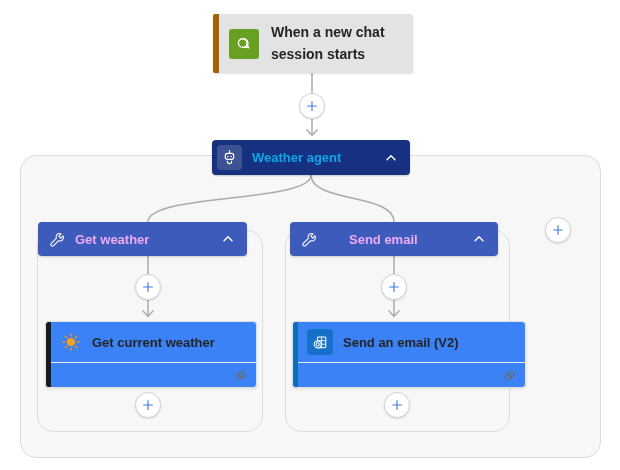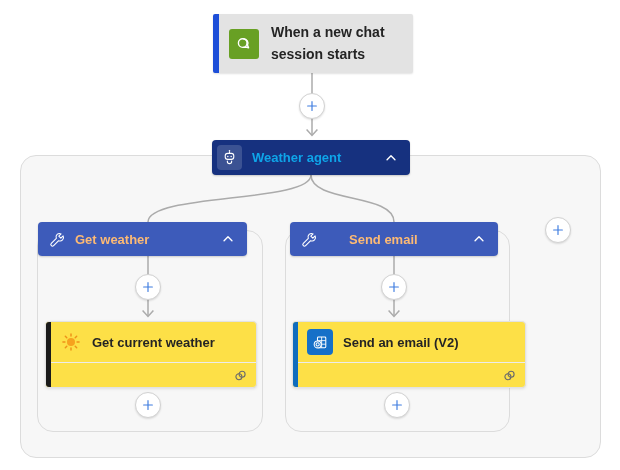--- a/index.html
+++ b/index.html
@@ -14,48 +14,48 @@
   }
   .scope.outer{left:20px;top:155px;width:581px;height:303px;}
   .scope.inner-left{left:37px;top:230px;width:226px;height:202px;}
   .scope.inner-right{left:285px;top:230px;width:225px;height:202px;}
   
   .wires{position:absolute;left:0;top:0;width:620px;height:470px;z-index:1;pointer-events:none;}
   .wires path{stroke:#ababab;stroke-width:1.5;fill:none;}
   
   .trigger{
     position:absolute;left:213px;top:14px;width:200px;height:59px;background:#e3e3e3;
-    border-left:6px solid #1d4ed8;border-radius:2px;display:flex;align-items:center;
+    border-left:6px solid #a16207;border-radius:2px;display:flex;align-items:center;
     box-sizing:border-box;z-index:2;box-shadow:0 1px 2px rgba(0,0,0,.12);cursor:pointer;
   }
   .trigger .chip{width:30px;height:30px;background:#68a024;border-radius:3px;margin:0 0 0 10px;
     display:flex;align-items:center;justify-content:center;flex:none;}
   .trigger .lbl{font-size:14px;font-weight:bold;line-height:1.55;margin-left:12px;width:136px;}
   
   .agent{
     position:absolute;left:212px;top:140px;width:198px;height:35px;background:#16317f;
     border-radius:4px;display:flex;align-items:center;box-sizing:border-box;padding:0 8px 0 5px;
     z-index:2;box-shadow:0 1px 2px rgba(0,0,0,.2);cursor:pointer;color:#0ea5e9;
   }
   .agent .chip{width:25px;height:25px;background:rgba(255,255,255,.16);border-radius:4px;
     display:flex;align-items:center;justify-content:center;flex:none;}
   .agent .lbl{font-size:13px;font-weight:bold;margin-left:10px;flex:1;}
   
   .branch{
     position:absolute;height:34px;background:#3d5bba;border-radius:4px;display:flex;
-    align-items:center;box-sizing:border-box;padding:0 8px 0 10px;z-index:2;color:#fdba74;
+    align-items:center;box-sizing:border-box;padding:0 8px 0 10px;z-index:2;color:#f0abfc;
     box-shadow:0 1px 2px rgba(0,0,0,.18);cursor:pointer;
   }
   .branch.left{left:38px;top:222px;width:209px;}
   .branch.right{left:290px;top:222px;width:208px;gap:22px;}
   .branch .lbl{font-size:13px;font-weight:bold;margin-left:10px;flex:1;}
   .chev{width:22px;height:22px;display:flex;align-items:center;justify-content:center;flex:none;cursor:pointer;}
   
   .card{
-    position:absolute;background:#fde047;border:1px solid #e2e2e2;border-radius:4px;
+    position:absolute;background:#3b82f6;border:1px solid #e2e2e2;border-radius:4px;
     box-sizing:border-box;z-index:2;box-shadow:0 1px 3px rgba(0,0,0,.10);cursor:pointer;overflow:hidden;
   }
   .card.left-card{left:45px;top:321px;width:212px;height:67px;}
   .card.right-card{left:292px;top:321px;width:234px;height:67px;}
   .card .accent{position:absolute;left:0;top:0;bottom:0;width:5px;}
   .card.left-card .accent{background:#1a1a1a;}
   .card.right-card .accent{background:#0f6cbd;}
   .card .title{display:flex;align-items:center;height:40px;padding-left:14px;}
   .card .title .lbl{font-size:13px;font-weight:bold;margin-left:10px;}
   .card .foot{height:25px;border-top:1px solid #ececec;display:flex;align-items:center;

